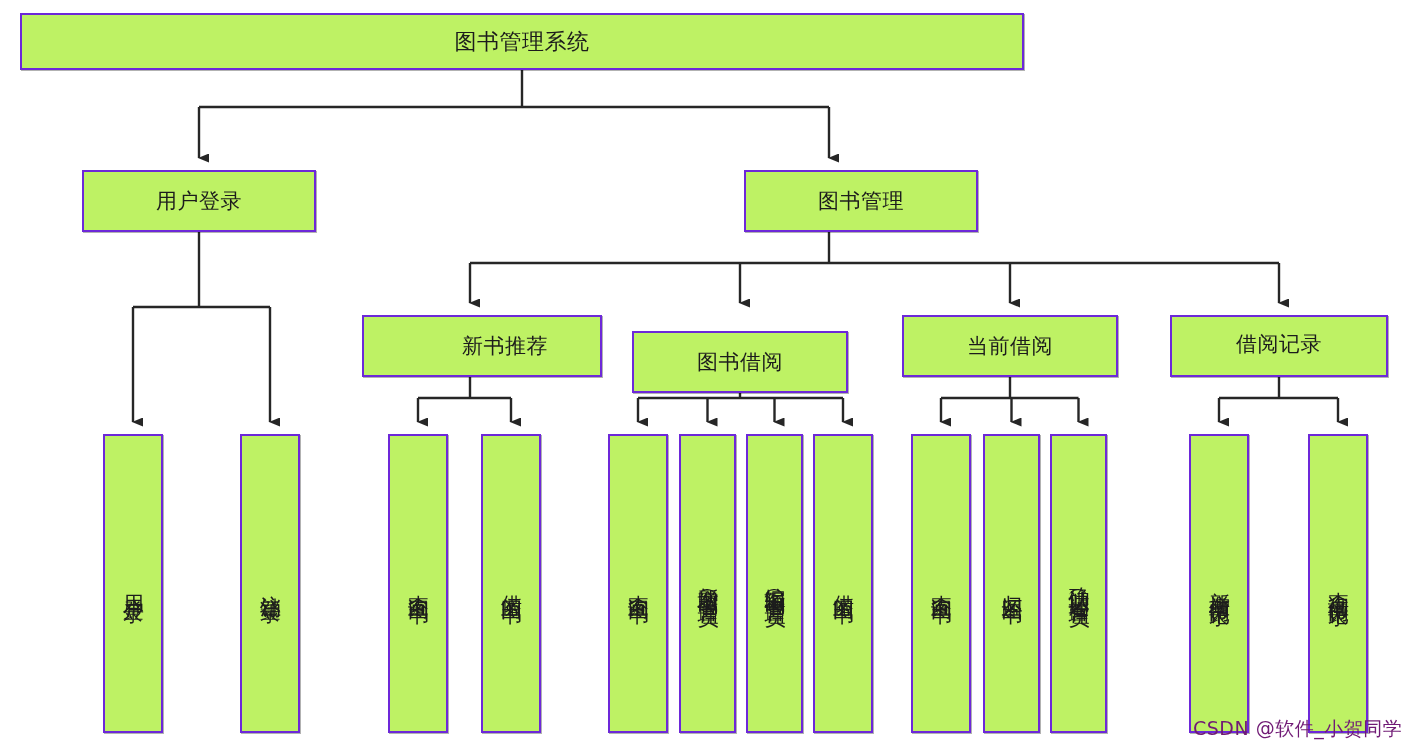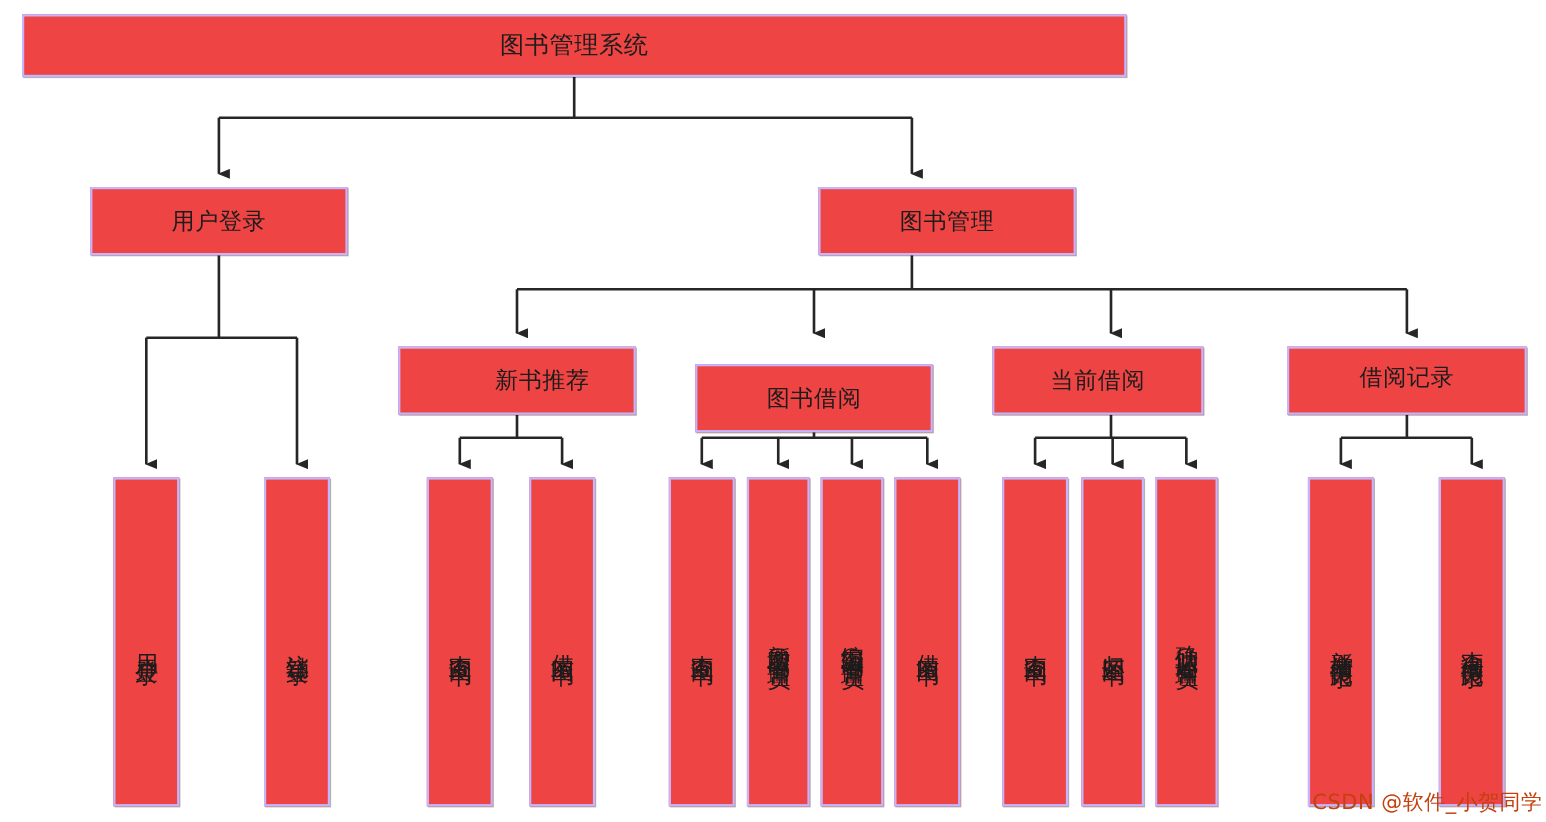--- a/index.html
+++ b/index.html
@@ -24,22 +24,22 @@
     position: absolute;
     top: 0;
     left: 0;
     width: 1405px;
     height: 747px;
     pointer-events: none;
   }
   .node {
     position: absolute;
     box-sizing: border-box;
-    background: #ef4444;
-    border: 2px solid #c4b5fd;
+    background: #bef264;
+    border: 2px solid #6d28d9;
     box-shadow: 1px 1px 0 rgba(0,0,0,0.30);
     display: flex;
     align-items: center;
     justify-content: center;
     color: #1c1c1c;
   }
   .node-label {
     display: block;
     text-align: center;
     line-height: 1.18;
@@ -63,21 +63,21 @@
     writing-mode: vertical-rl;
     text-orientation: upright;
     font-size: 21px;
     line-height: 1.0;
     letter-spacing: 3px;
     white-space: nowrap;
   }
   .watermark {
     position: absolute;
     font-size: 19px;
-    color: #c2410c;
+    color: #701a75;
     letter-spacing: 0.5px;
     white-space: nowrap;
     user-select: none;
   }
 </style>
 </head>
 <body>
 
 <div id="diagram-root">
   <svg class="connectors" viewBox="0 0 1405 747" xmlns="http://www.w3.org/2000/svg">
@@ -125,27 +125,27 @@
   <div id="node-layer">
       <div class="node horizontal tier-root" style="left: 20px; top: 13px; width: 1004px; height: 57px;">
         <span class="node-label">图书管理系统</span>
       </div>
       <div class="node horizontal tier-2" style="left: 82px; top: 170px; width: 234px; height: 62px;">
         <span class="node-label">用户登录</span>
       </div>
       <div class="node horizontal tier-2" style="left: 712px; top: 170px; width: 234px; height: 62px; margin-left: 32px;">
         <span class="node-label">图书管理</span>
       </div>
-      <div class="node horizontal tier-3" style="left: 362px; top: 315px; width: 216px; height: 62px; padding-left: 46px;">
+      <div class="node horizontal tier-3" style="left: 362px; top: 315px; width: 240px; height: 62px; padding-left: 46px;">
         <span class="node-label">新书推荐</span>
       </div>
       <div class="node horizontal tier-3" style="left: 632px; top: 315px; width: 216px; height: 62px; margin-top: 16px;">
         <span class="node-label">图书借阅</span>
       </div>
-      <div class="node horizontal tier-3" style="left: 902px; top: 315px; width: 192px; height: 62px;">
+      <div class="node horizontal tier-3" style="left: 902px; top: 315px; width: 216px; height: 62px;">
         <span class="node-label">当前借阅</span>
       </div>
       <div class="node horizontal tier-3" style="left: 1170px; top: 315px; width: 218px; height: 62px; font-family: Liberation Mono, monospace;">
         <span class="node-label">借阅记录</span>
       </div>
       <div class="node vertical tier-4" style="left: 103px; top: 434px; width: 60px; height: 299px;">
         <span class="node-label">用户登录</span>
       </div>
       <div class="node vertical tier-4" style="left: 240px; top: 434px; width: 60px; height: 299px;">
         <span class="node-label">注销登录</span>

